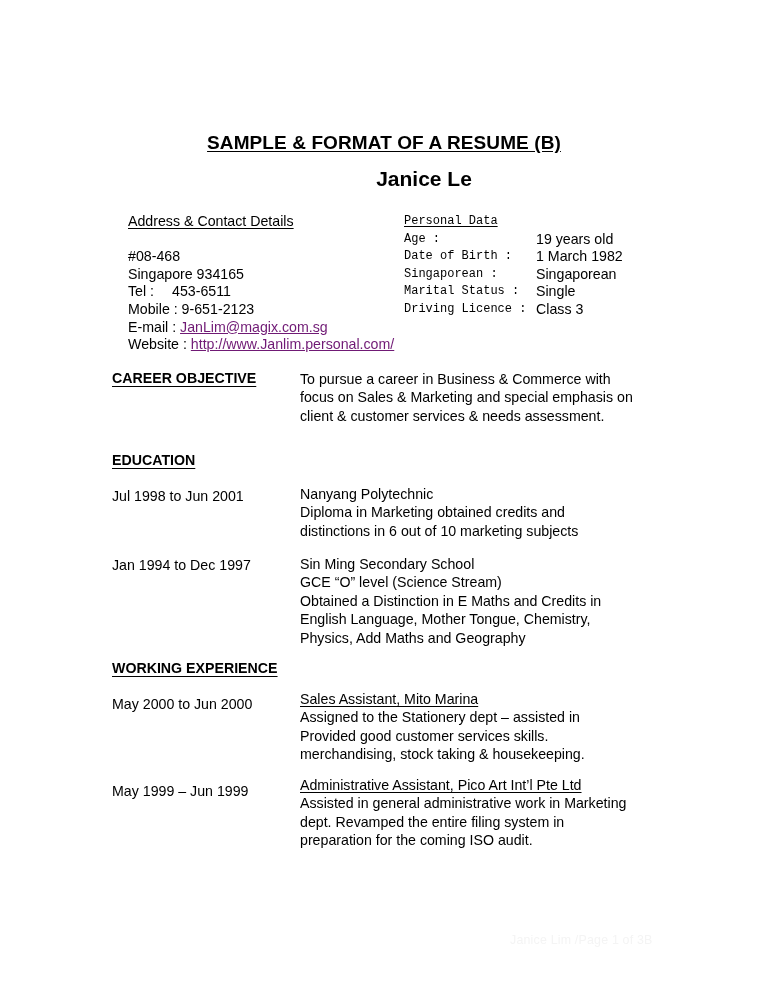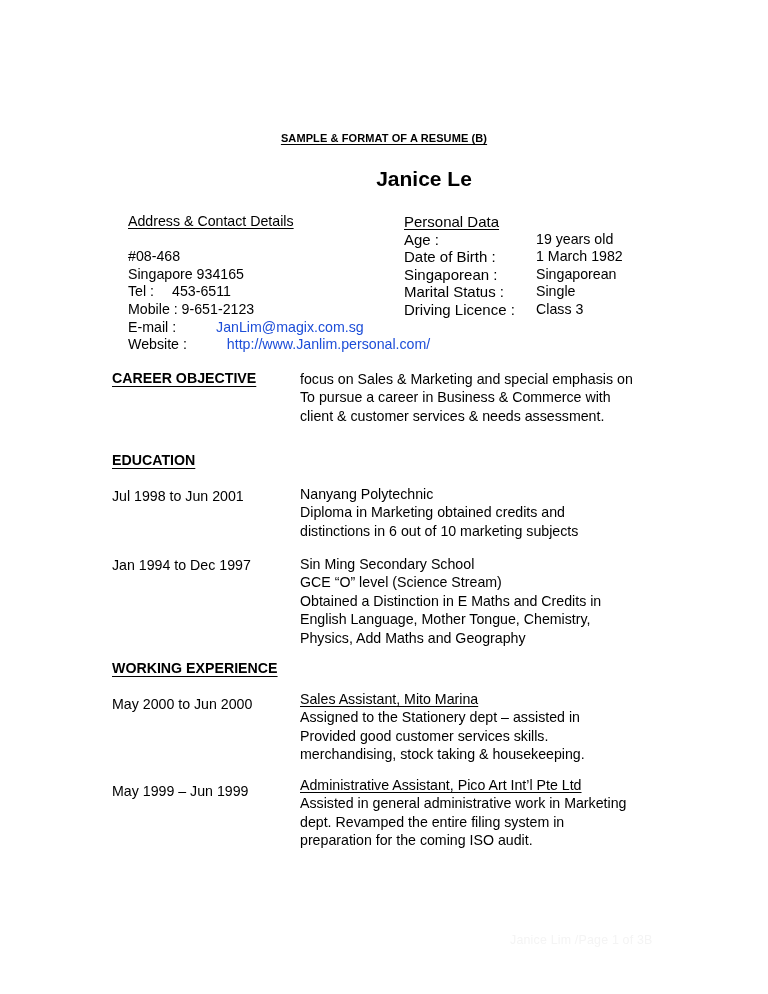--- a/index.html
+++ b/index.html
@@ -23,21 +23,21 @@
     overflow: hidden;
   }
 
   
   .doc-title {
     position: absolute;
     left: 0;
     top: 132px;
     width: 768px;
     text-align: center;
-    font-size: 11px;
+    font-size: 19px;
     font-weight: bold;
     letter-spacing: 0.1px;
   }
   .doc-title span {
     text-decoration: underline;
     text-underline-offset: 2px;
   }
   .person-name {
     position: absolute;
     left: 0;
@@ -66,38 +66,39 @@
     position: absolute;
     left: 0;
     top: 0;
     font-size: 14.2px;
     line-height: 17.6px;
   }
   .col-mid {
     position: absolute;
     left: 276px;
     top: 0;
-    font-size: 15px;
+    font-size: 12px;
     line-height: 17.6px;
+    font-family: Liberation Mono, monospace;
   }
   .col-right {
     position: absolute;
     left: 408px;
     top: 0;
     font-size: 14.2px;
     line-height: 17.6px;
   }
   .uline {
     text-decoration: underline;
     text-underline-offset: 2px;
   }
   .link {
-    color: #1d4ed8;
+    color: #701a75;
+    text-decoration: underline;
     text-underline-offset: 1px;
-    margin-left: 36px;
   }
   .tel-gap {
     display: inline-block;
     width: 18px;
   }
 
   
   .section-heading {
     position: absolute;
     left: 112px;
@@ -189,22 +190,22 @@
     </div>
 
     <div class="contact-row">
       <span class="col-left"><span>Website : </span><span class="link">http://www.Janlim.personal.com/</span></span>
     </div>
 
   </div>
 
   <div class="section-heading" style="top:370px;">CAREER OBJECTIVE</div>
   <div class="entry-body" style="top:370px;">
+    <div>To pursue a career in Business &amp; Commerce with</div>
     <div>focus on Sales &amp; Marketing and special emphasis on</div>
-    <div>To pursue a career in Business &amp; Commerce with</div>
     <div>client &amp; customer services &amp; needs assessment.</div>
   </div>
 
   <div class="section-heading" style="top:452px;">EDUCATION</div>
 
   <div class="entry-date" style="top:487px;">Jul 1998 to Jun 2001</div>
   <div class="entry-body" style="top:485px;">
     <div>Nanyang Polytechnic</div>
     <div>Diploma in Marketing obtained credits and</div>
     <div>distinctions in 6 out of 10 marketing subjects</div>

